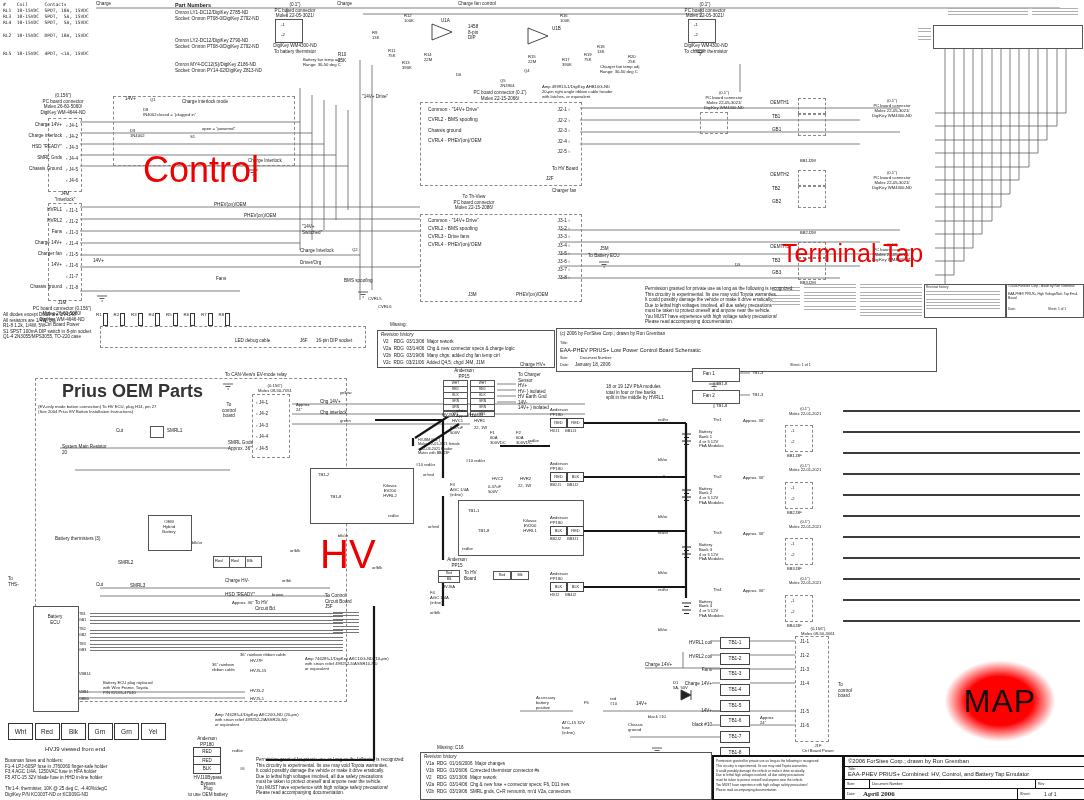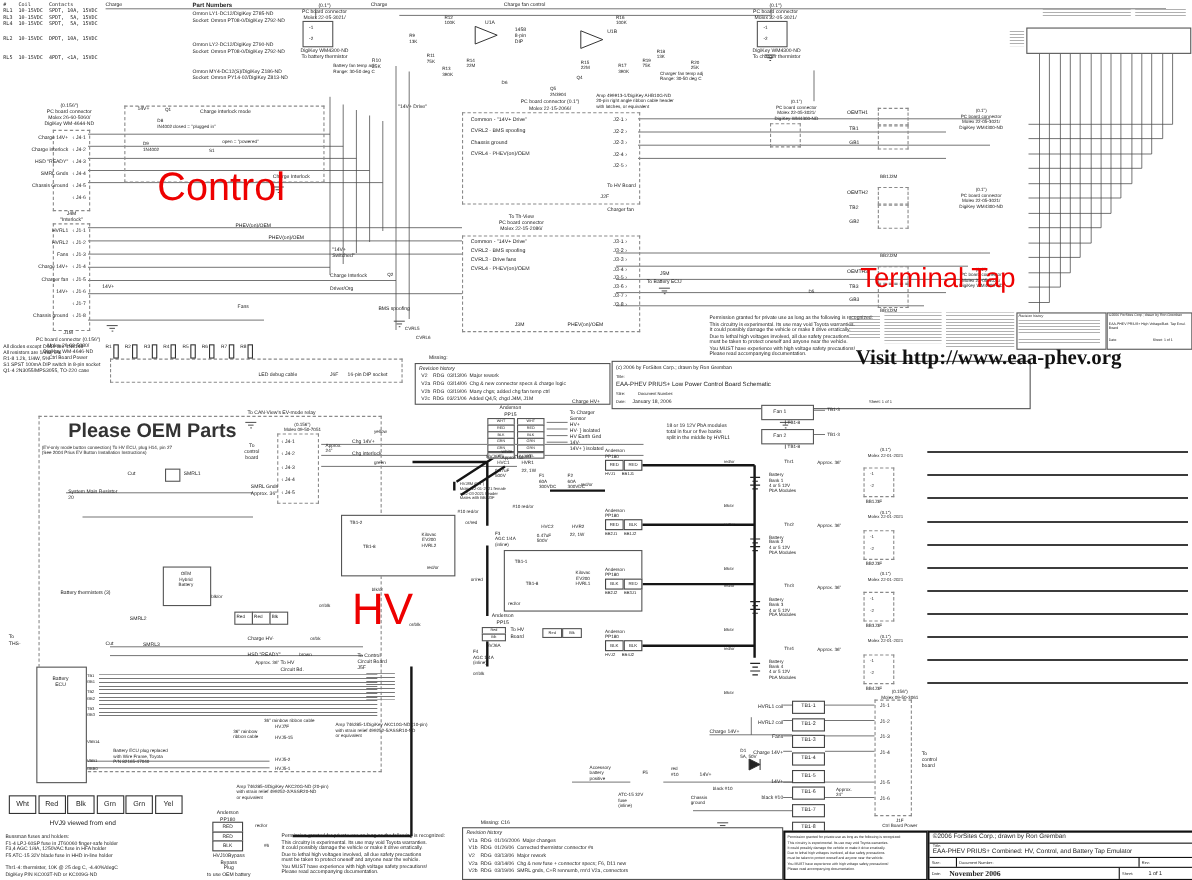--- a/index.html
+++ b/index.html
@@ -529,24 +529,23 @@
   <div class="fuzz" style="left:860px;top:284px;width:62px;height:32px"></div>
   <div class="box" style="left:924px;top:284px;width:80px;height:32px"></div>
   <div class="lbl t3 it" style="left:926px;top:286px">Revision history</div>
   <div class="fuzz" style="left:926px;top:291px;width:74px;height:22px"></div>
   <div class="box" style="left:1006px;top:284px;width:76px;height:32px"></div>
   <div class="lbl t3" style="left:1008px;top:285px;width:72px">©2006 ForSites Corp.; drawn by Ron Gremban</div>
   <div class="lbl t3" style="left:1008px;top:293px;width:72px">EAA-PHEV PRIUS+  High Voltage/Batt. Tap Emul. Board</div>
   <div class="lbl t3" style="left:1008px;top:308px">Date:</div>
   <div class="lbl t3" style="left:1048px;top:308px">Sheet: 1 of 1</div>
 
-  <div class="lbl serif b" style="left:778px;top:315px;font-size:19px;color:#111">Visit http://www.eaa-phev.org</div>
 
   <div class="dash" style="left:35px;top:378px;width:310px;height:322px"></div>
-  <div class="lbl b" style="left:62px;top:381px;font-size:18px;color:#333">Please OEM Parts</div>
+  <div class="lbl b" style="left:62px;top:381px;font-size:18px;color:#333">Prius OEM Parts</div>
   <div class="lbl t4" style="left:38px;top:404px;width:200px">(EV-only mode button connection) To HV ECU, plug H14, pin 27
 (See 2004 Prius EV Button Installation Instructions)</div>
   <div class="box" style="left:150px;top:426px;width:12px;height:10px"></div>
   <div class="lbl t45" style="left:167px;top:428px">SMRL1</div>
   <div class="lbl t45" style="left:116px;top:428px">Cut</div>
   <div class="lbl t45" style="left:62px;top:444px">System Main Resistor
 20</div>
   <div class="lbl t45" style="left:228px;top:440px">SMRL Gnds
 Approx. 36"</div>
   <div class="lbl t45" style="left:55px;top:536px">Battery thermisters (3)</div>
@@ -984,20 +983,23 @@
       <span style="font-size:3.6px;display:block;line-height:4px">Title:</span>
       <span style="font-size:5.8px;display:block;line-height:7px">EAA-PHEV PRIUS+  Combined: HV, Control, and Battery Tap Emulator</span>
     </div>
     <div style="border-bottom:1px solid #111;height:8px;display:flex">
       <span style="font-size:3.6px;width:22px;border-right:1px solid #111;padding-left:2px;line-height:8px">Size:</span>
       <span style="font-size:3.6px;flex:1;padding-left:2px;line-height:8px">Document Number:</span>
       <span style="font-size:3.6px;width:46px;border-left:1px solid #111;padding-left:2px;line-height:8px">Rev:</span>
     </div>
     <div style="height:10px;display:flex">
       <span style="font-size:3.6px;width:16px;padding-left:2px;line-height:10px">Date:</span>
-      <span class="serif b" style="font-size:7px;flex:1;line-height:10px">November 2006</span>
+      <span class="serif b" style="font-size:7px;flex:1;line-height:10px">April 2006</span>
       <span style="font-size:3.6px;width:24px;border-left:1px solid #111;padding-left:2px;line-height:10px">Sheet:</span>
       <span style="font-size:5px;width:40px;line-height:10px">1  of  1</span>
     </div>
   </div>
 
+  <div class="mapblob">
+    <span>MAP</span>
+  </div>
 
 </div>
 
 </body></html>

